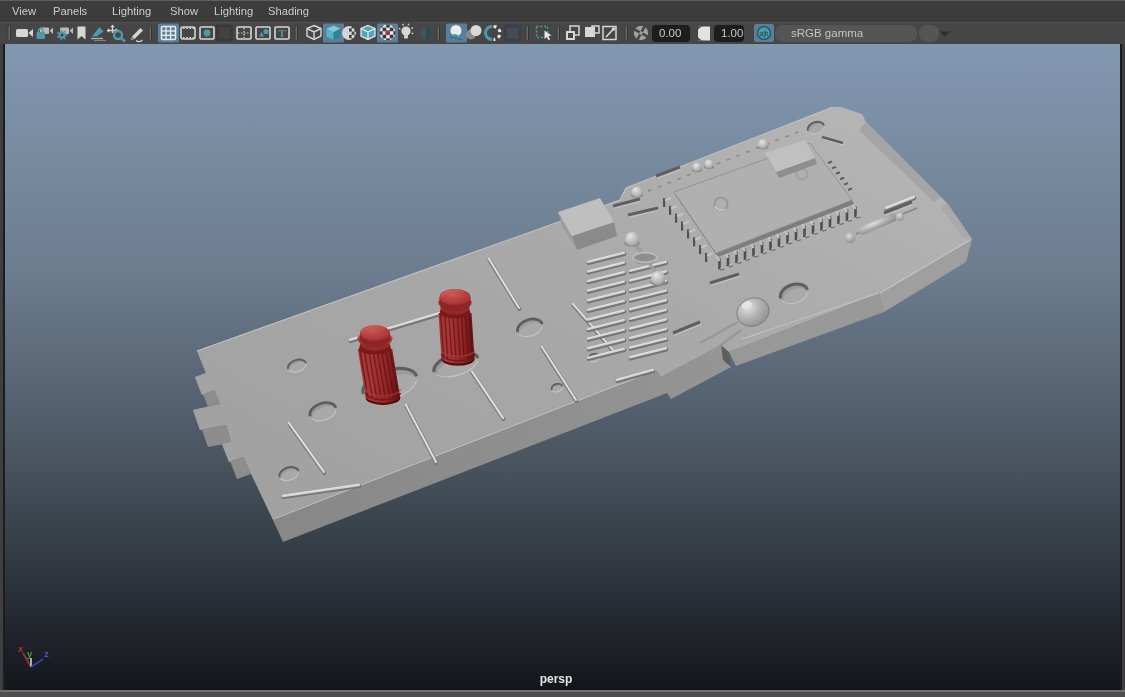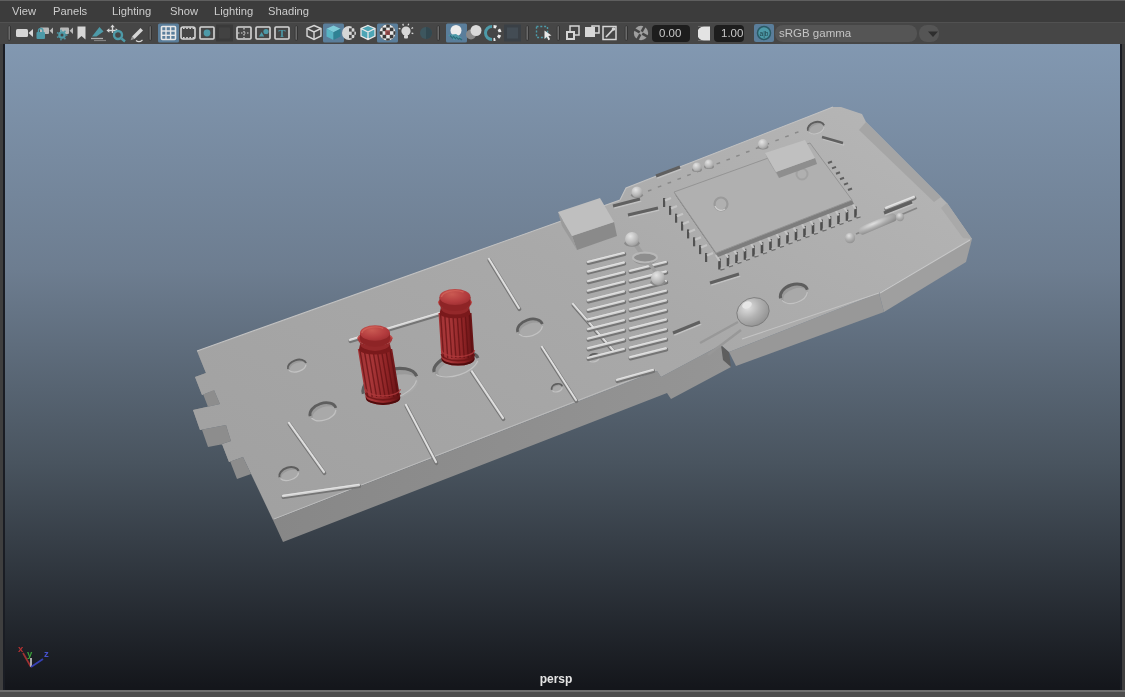--- a/index.html
+++ b/index.html
@@ -7,21 +7,21 @@
 #menubar { position:absolute; left:0; top:0; width:1125px; height:22px;
   background:#3c3c3c; border-top:1px solid #5f5f5f; color:#cccccc;
   font-size:11.2px; line-height:21px; white-space:nowrap; }
 #menubar span { position:absolute; top:0; }
 #toolbar { position:absolute; left:0; top:22px; width:1125px; height:22px;
   background:#464646; border-top:1px solid #515151; }
 .fld { position:absolute; top:25px; height:17px; background:#1d1d1d;
   color:#c8c8c8; font-size:11.5px; line-height:17px; padding-left:7px;
   border-radius:4px; }
 .drop { position:absolute; top:25px; height:17px; background:#555555;
-  color:#c4c4c4; font-size:11.5px; line-height:17px; padding-left:4px;border-radius:8px; }
+  color:#c4c4c4; font-size:11.5px; line-height:17px; padding-left:16px;border-radius:8px; }
 .swatch { position:absolute; top:24px; left:754px; width:20px; height:18px;
   background:#5a7e9b; border-radius:2px; }
 #vpL { position:absolute; left:0; top:44px; width:3px; height:647px; background:#3f3f3f; }
 #vpL2 { position:absolute; left:3px; top:44px; width:2px; height:647px; background:#1a1d24; }
 #vpR { position:absolute; left:1120px; top:44px; width:2px; height:647px; background:#1a1d24; }
 #vpR2 { position:absolute; left:1122px; top:44px; width:3px; height:647px; background:#3f3f3f; }
 #vpB1 { position:absolute; left:5px; top:688px; width:1115px; height:2px; background:#14161b; }
 #vpB2 { position:absolute; left:0px; top:690px; width:1125px; height:2px; background:#6f6f6f; }
 #vpB3 { position:absolute; left:0px; top:692px; width:1125px; height:5px; background:#4e4e4e; }
 </style></head>

